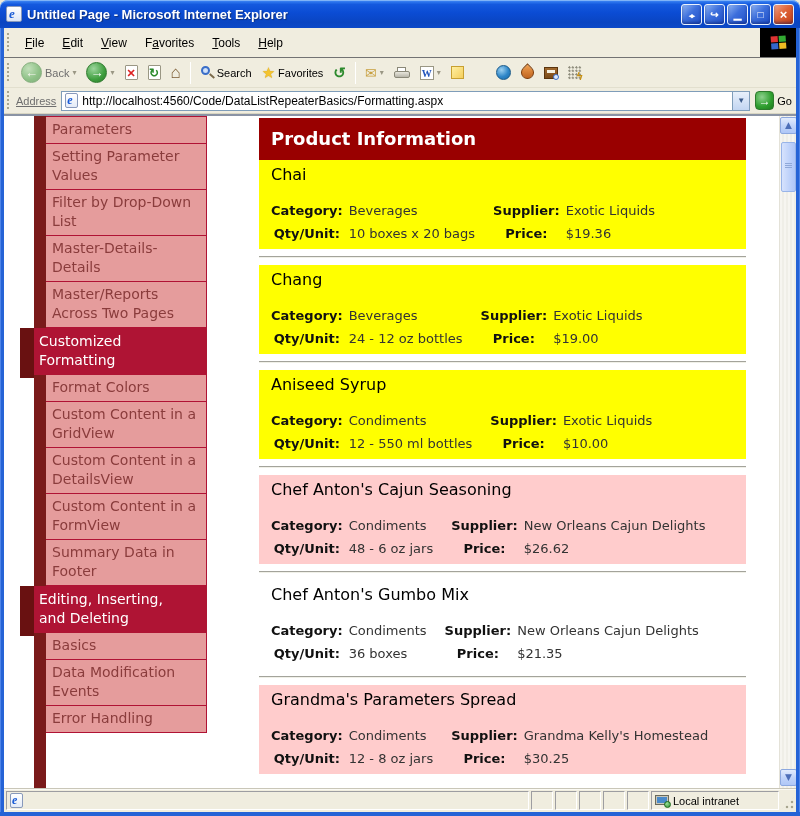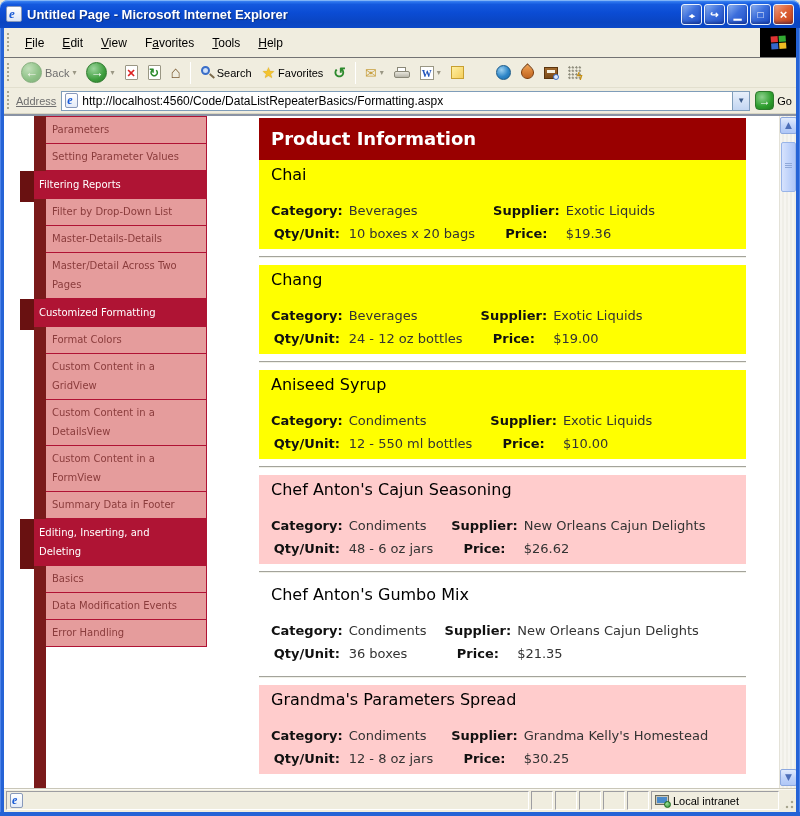--- a/index.html
+++ b/index.html
@@ -104,21 +104,21 @@
   .go-circ { width:19px; height:19px; border-radius:4px; color:#fff; font-weight:bold; font-size:12px; line-height:18px;
     text-align:center; border:1px solid #2D7A2D; background:radial-gradient(circle at 35% 30%,#8CD08C,#2E9E2E 60%,#1E7A1E); }
 
   
   .content { position:absolute; top:114px; left:4px; right:4px; height:674px; background:#fff;
     border-top:2px solid #8A93A4; box-shadow:inset 0 1px 0 #fff; overflow:hidden;
     font-family:"DejaVu Sans",sans-serif; }
 
   
   .sidebar { position:absolute; left:16px; top:0; bottom:0; width:187px; display:flex; flex-direction:column;
-    font-size:10px; line-height:19px; overflow:hidden; }
+    font-size:14px; line-height:19px; overflow:hidden; }
   .srow { display:flex; flex:none; position:relative; }
   .srow.i .sp { width:12px; margin-left:14px; background:#7A1A1A; flex:none; }
   .srow.i .il { flex:1; background:#E59C9C; color:#8A3C3C; padding:3px 6px 4px; cursor:pointer;
     border-right:1px solid #B01234; border-bottom:1px solid #B01234; }
   .srow.i.first .il { border-top:1px solid #B01234; }
   .srow.h { z-index:2; }
   .srow.h .tab { width:14px; background:#691111; flex:none; margin-bottom:-3px; }
   .srow.h .hl { flex:1; background:#AF1434; color:#fff; padding:4px 24px 5px 5px; cursor:pointer; }
   .sfill { display:flex; flex:1; }
   .sfill .sp { width:12px; margin-left:14px; background:#7A1A1A; }
@@ -303,35 +303,31 @@
 
     <div class="sidebar">
       <div class="srow i first">
           <span class="sp"></span>
           <span class="il">Parameters</span>
         </div>
       <div class="srow i">
           <span class="sp"></span>
           <span class="il">Setting Parameter Values</span>
         </div>
-      <div class="srow h">
-          <span class="tab"></span>
-          <span class="hl">Filtering Reports</span>
-        </div>
       <div class="srow i">
           <span class="sp"></span>
           <span class="il">Filter by Drop-Down List</span>
         </div>
       <div class="srow i">
           <span class="sp"></span>
           <span class="il">Master-Details-Details</span>
         </div>
       <div class="srow i">
           <span class="sp"></span>
-          <span class="il">Master/Detail Across Two Pages</span>
+          <span class="il">Master/Reports Across Two Pages</span>
         </div>
       <div class="srow i">
           <span class="sp"></span>
         </div>
       <div class="srow h">
           <span class="tab"></span>
           <span class="hl">Customized Formatting</span>
         </div>
       <div class="srow i">
           <span class="sp"></span>

